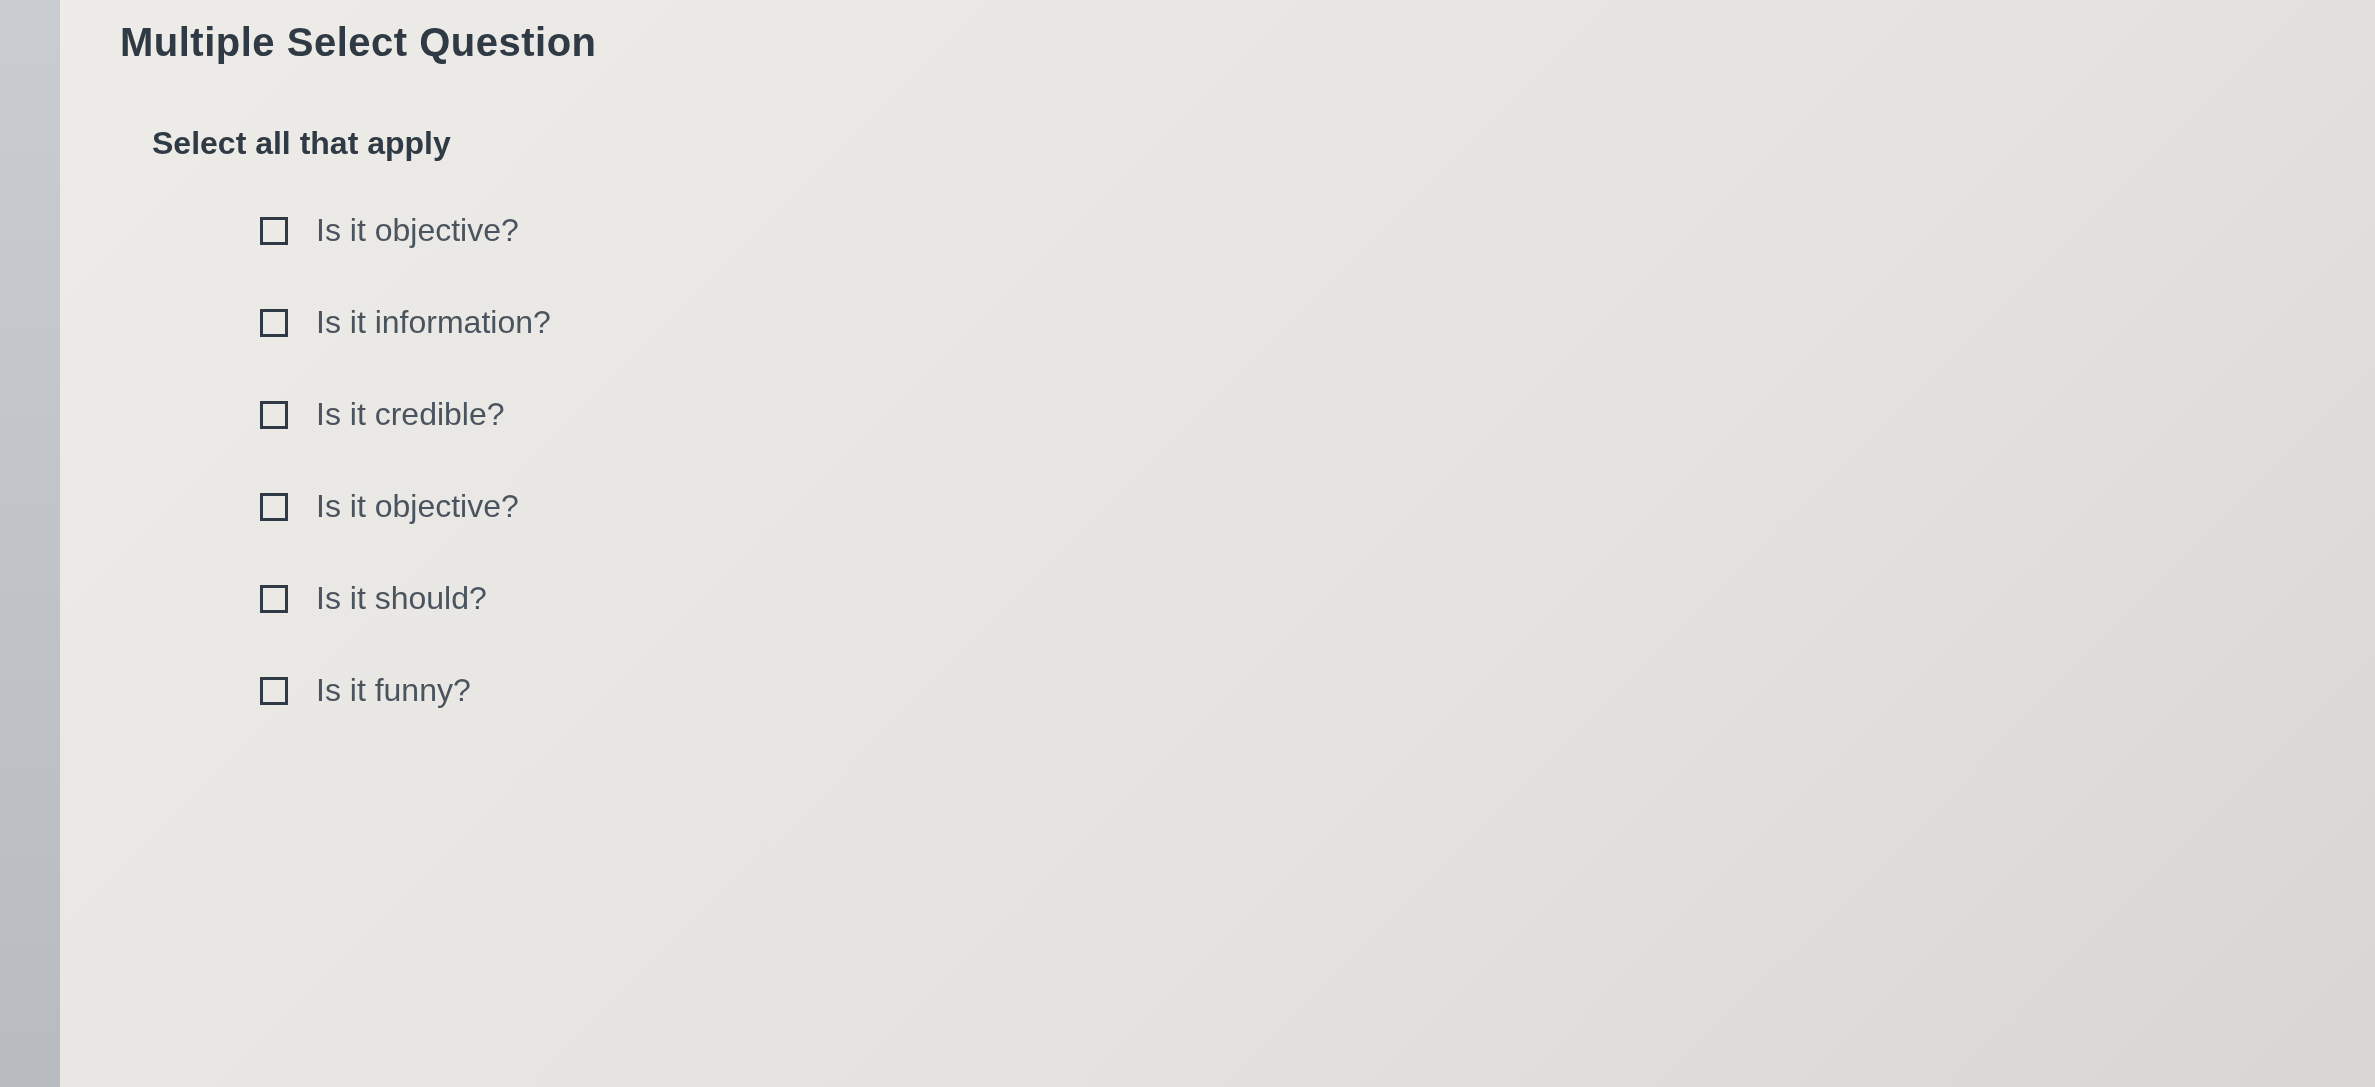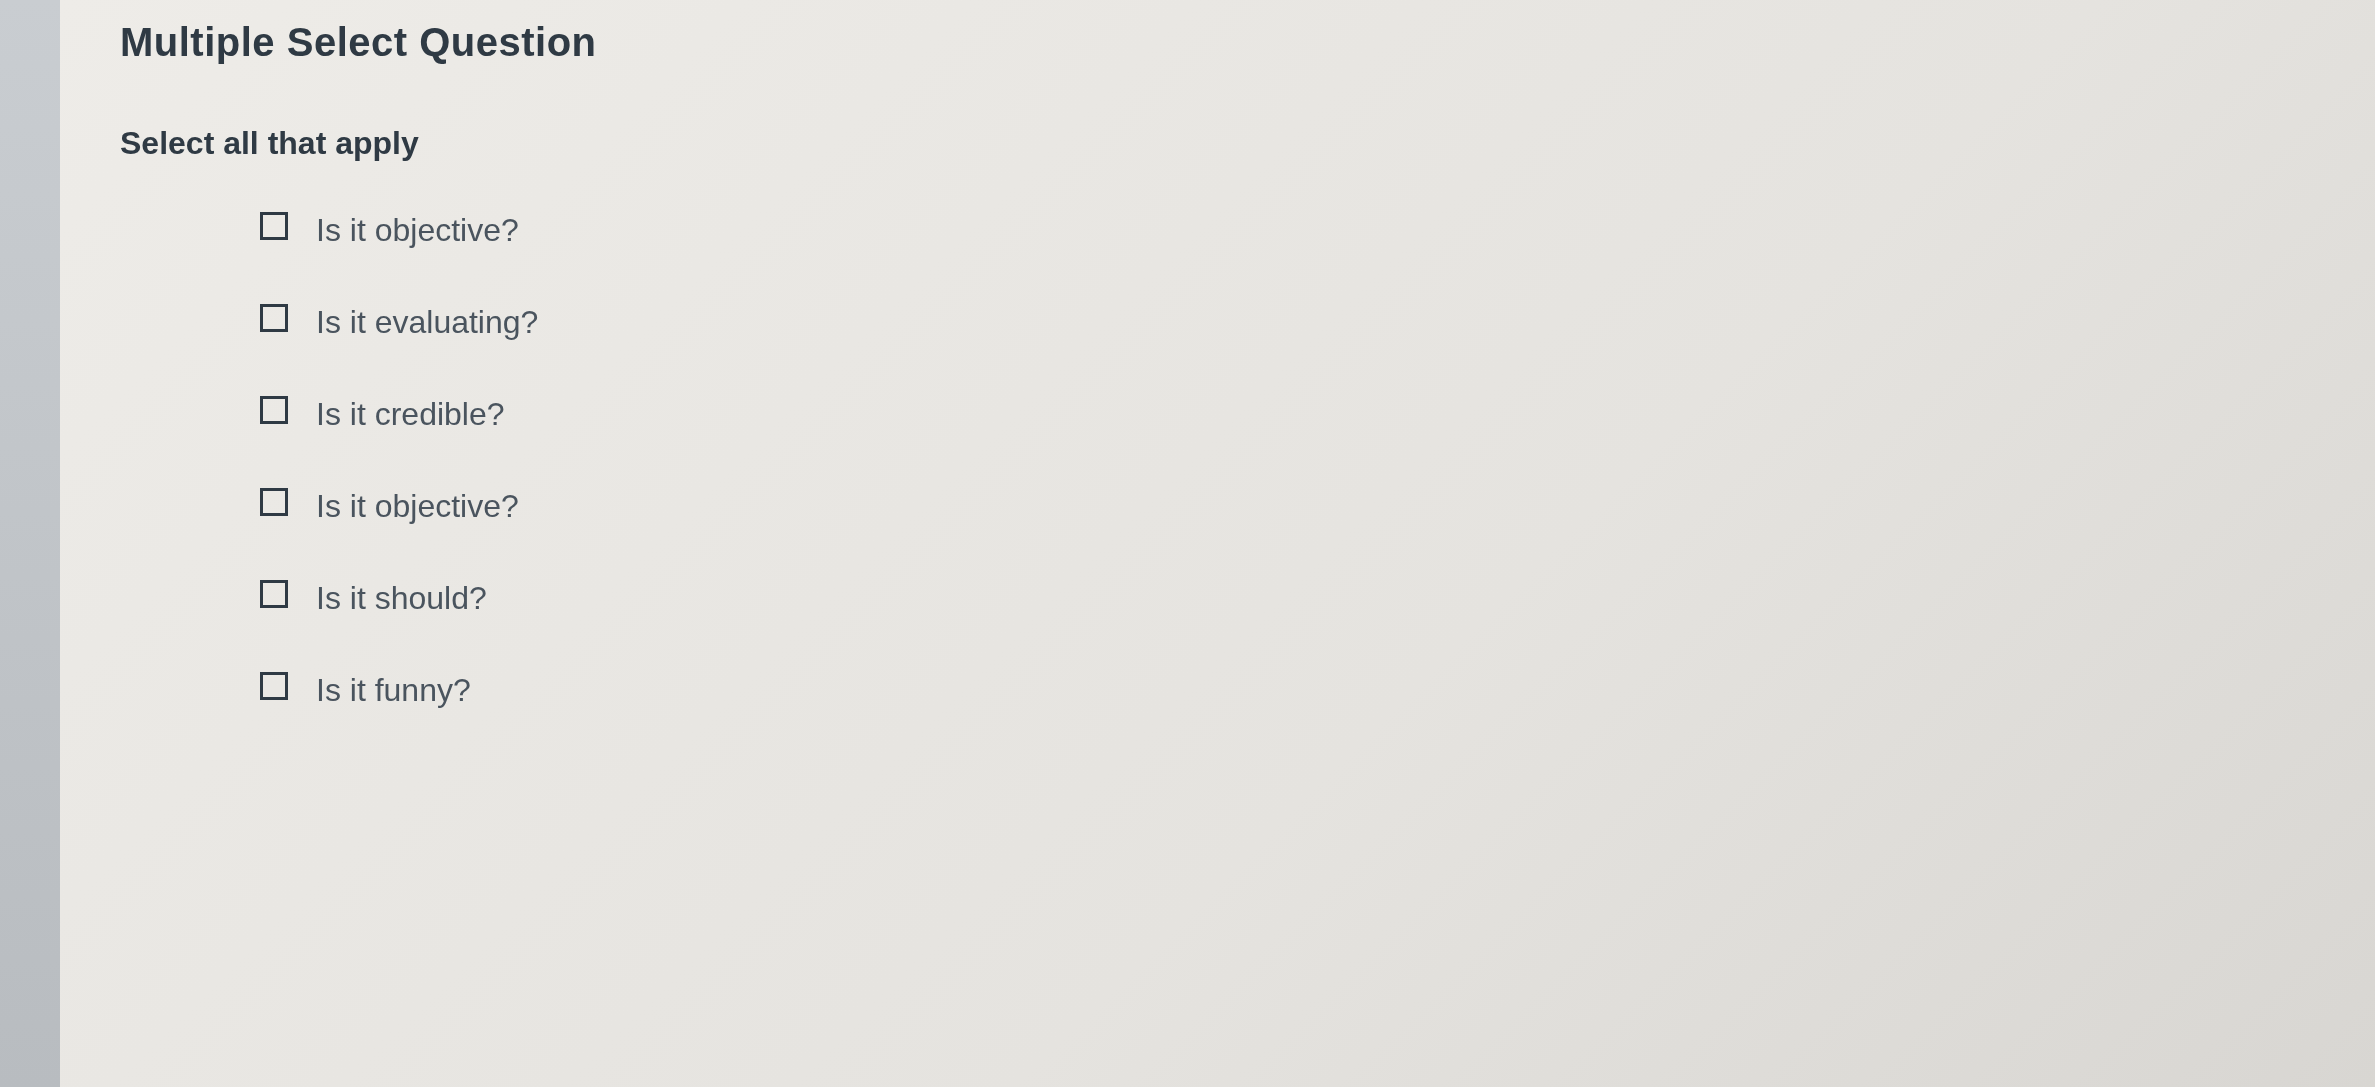--- a/index.html
+++ b/index.html
@@ -25,37 +25,38 @@
     font-weight: 700;
     color: #2f3a44;
     margin-bottom: 60px;
     letter-spacing: 0.5px;
   }
   .q-instruction {
     font-size: 32px;
     font-weight: 700;
     color: #2f3a44;
     margin-bottom: 50px;
+    margin-left: 32px;
   }
   .q-prompt {
     font-size: 32px;
     font-weight: 400;
     color: #3a4550;
     margin-bottom: 110px;
     line-height: 1.4;
   }
   .options {
     padding-left: 140px;
     display: flex;
     flex-direction: column;
     gap: 55px;
   }
   .option {
     display: flex;
-    align-items: flex-start;
+    align-items: center;
     gap: 28px;
     cursor: pointer;
   }
   .checkbox {
     width: 28px;
     height: 28px;
     border: 3px solid #2f3a44;
     background: transparent;
     flex-shrink: 0;
     display: inline-block;
@@ -76,21 +77,21 @@
 
   <div class="options">
 
     <label class="option">
       <span class="checkbox"></span>
       <span class="option-label">Is it objective?</span>
     </label>
 
     <label class="option">
       <span class="checkbox"></span>
-      <span class="option-label">Is it evaluating?</span>
+      <span class="option-label">Is it information?</span>
     </label>
 
     <label class="option">
       <span class="checkbox"></span>
       <span class="option-label">Is it credible?</span>
     </label>
 
     <label class="option">
       <span class="checkbox"></span>
       <span class="option-label">Is it objective?</span>

